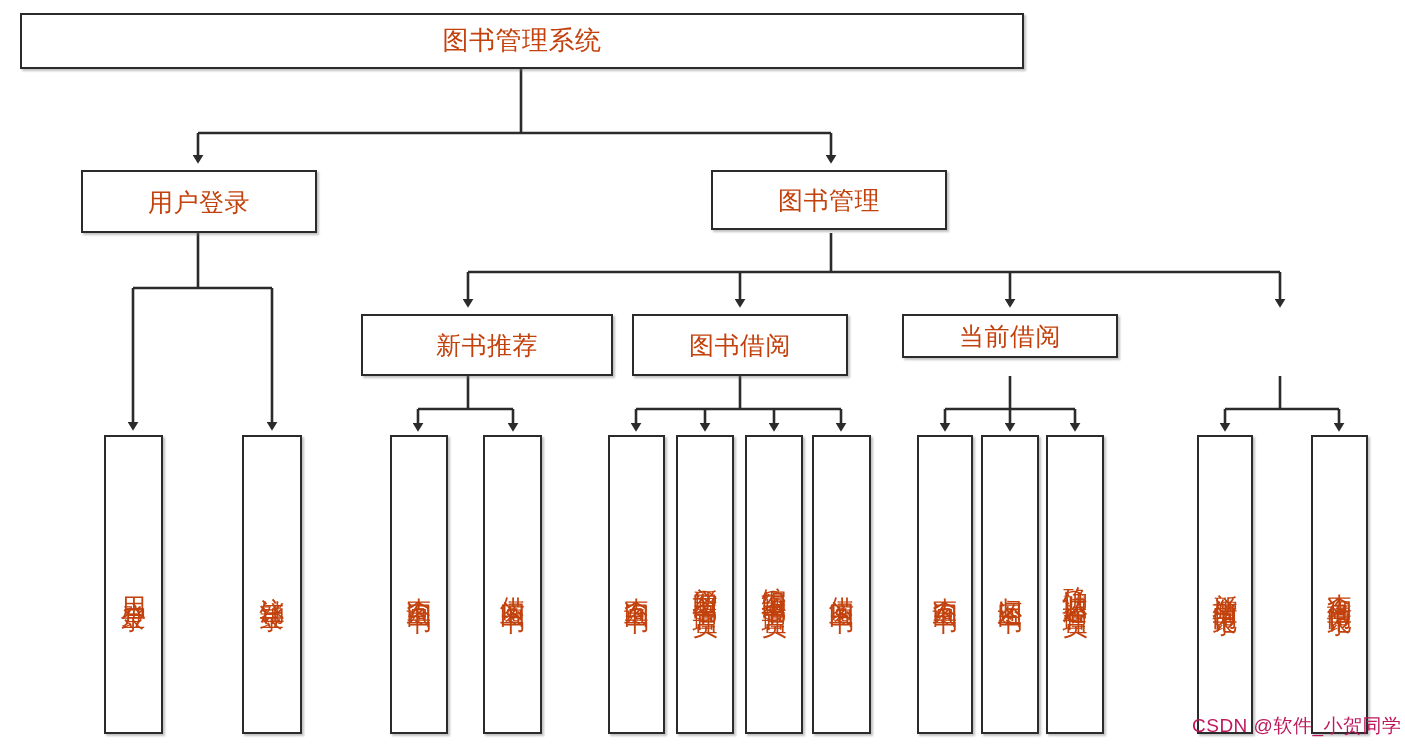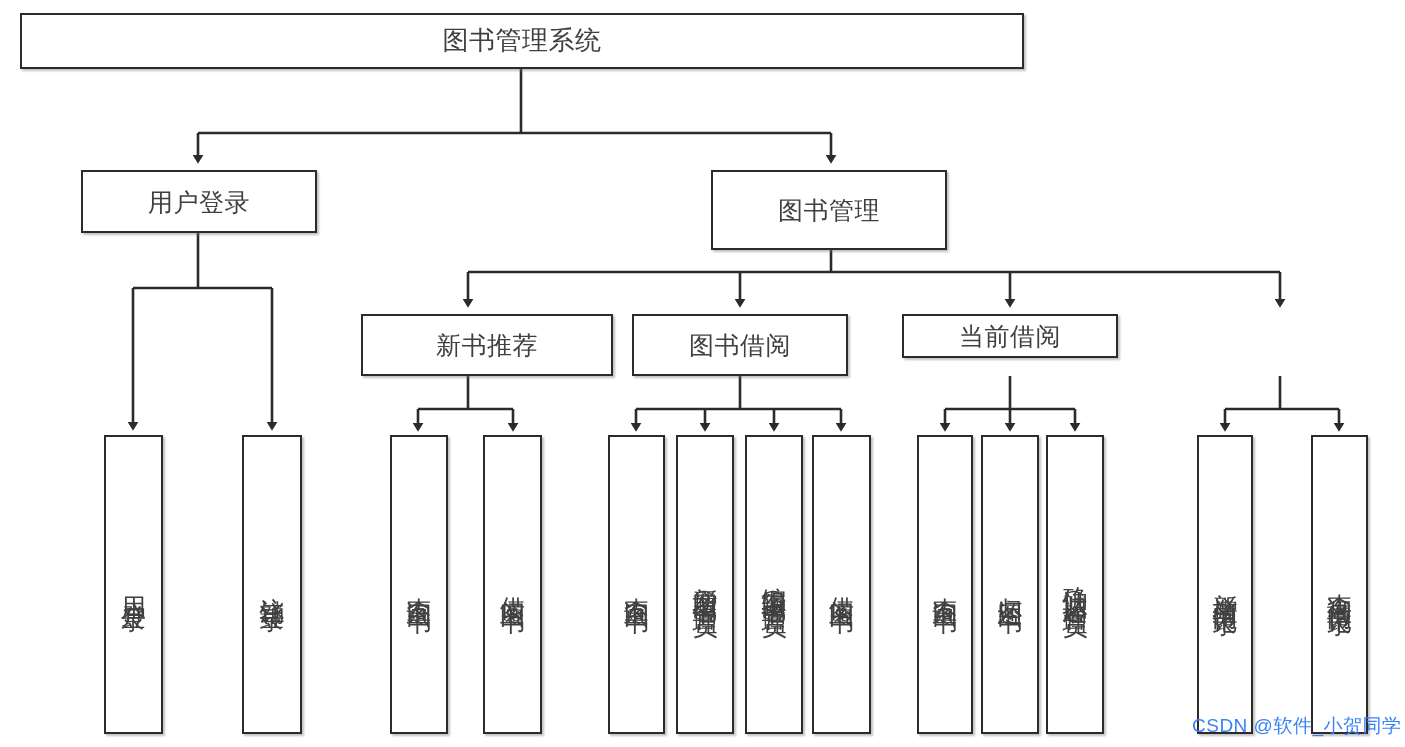--- a/index.html
+++ b/index.html
@@ -29,21 +29,21 @@
     position: absolute;
     box-sizing: border-box;
     background: #ffffff;
     border: 2.5px solid #2b2b2b;
     display: flex;
     align-items: center;
     justify-content: center;
     box-shadow: 2px 2px 2px rgba(120,120,120,0.45);
   }
   .node .label {
-    color: #404040;
+    color: #c2410c;
     text-align: left;
     line-height: 1.12;
     letter-spacing: 0.5px;
     white-space: nowrap;
   }
   .node.horizontal .label {
     font-size: 25px;
   }
   .node.root .label {
     font-size: 26px;
@@ -56,21 +56,21 @@
   .node.vertical .label {
     writing-mode: vertical-rl;
     text-orientation: upright;
     font-size: 25px;
     letter-spacing: 4px;
     line-height: 1.0;
     white-space: pre;
   }
   .watermark {
     position: absolute;
-    color: #3b82f6;
+    color: #be185d;
     font-size: 19px;
     letter-spacing: 0.5px;
     white-space: nowrap;
     user-select: none;
   }
 </style>
 </head>
 <body>
 
 <div id="canvas">
@@ -125,21 +125,21 @@
     </g>
   </svg>
 
   <div class="node root horizontal" style="left:20px; top:13px; width:1004px; height:56px;">
     <span class="label">图书管理系统</span>
   </div>
 
   <div class="node horizontal" style="left:81px; top:170px; width:236px; height:63px;">
     <span class="label">用户登录</span>
   </div>
-  <div class="node horizontal" style="left:711px; top:170px; width:236px; height:80px;">
+  <div class="node horizontal" style="left:711px; top:170px; width:236px; height:60px;">
     <span class="label">图书管理</span>
   </div>
 
   <div class="node horizontal" style="left:361px; top:314px; width:252px; height:62px;">
     <span class="label">新书推荐</span>
   </div>
   <div class="node horizontal" style="left:632px; top:314px; width:216px; height:62px;">
     <span class="label">图书借阅</span>
   </div>
   <div class="node horizontal" style="left:902px; top:314px; width:216px; height:44px;">

